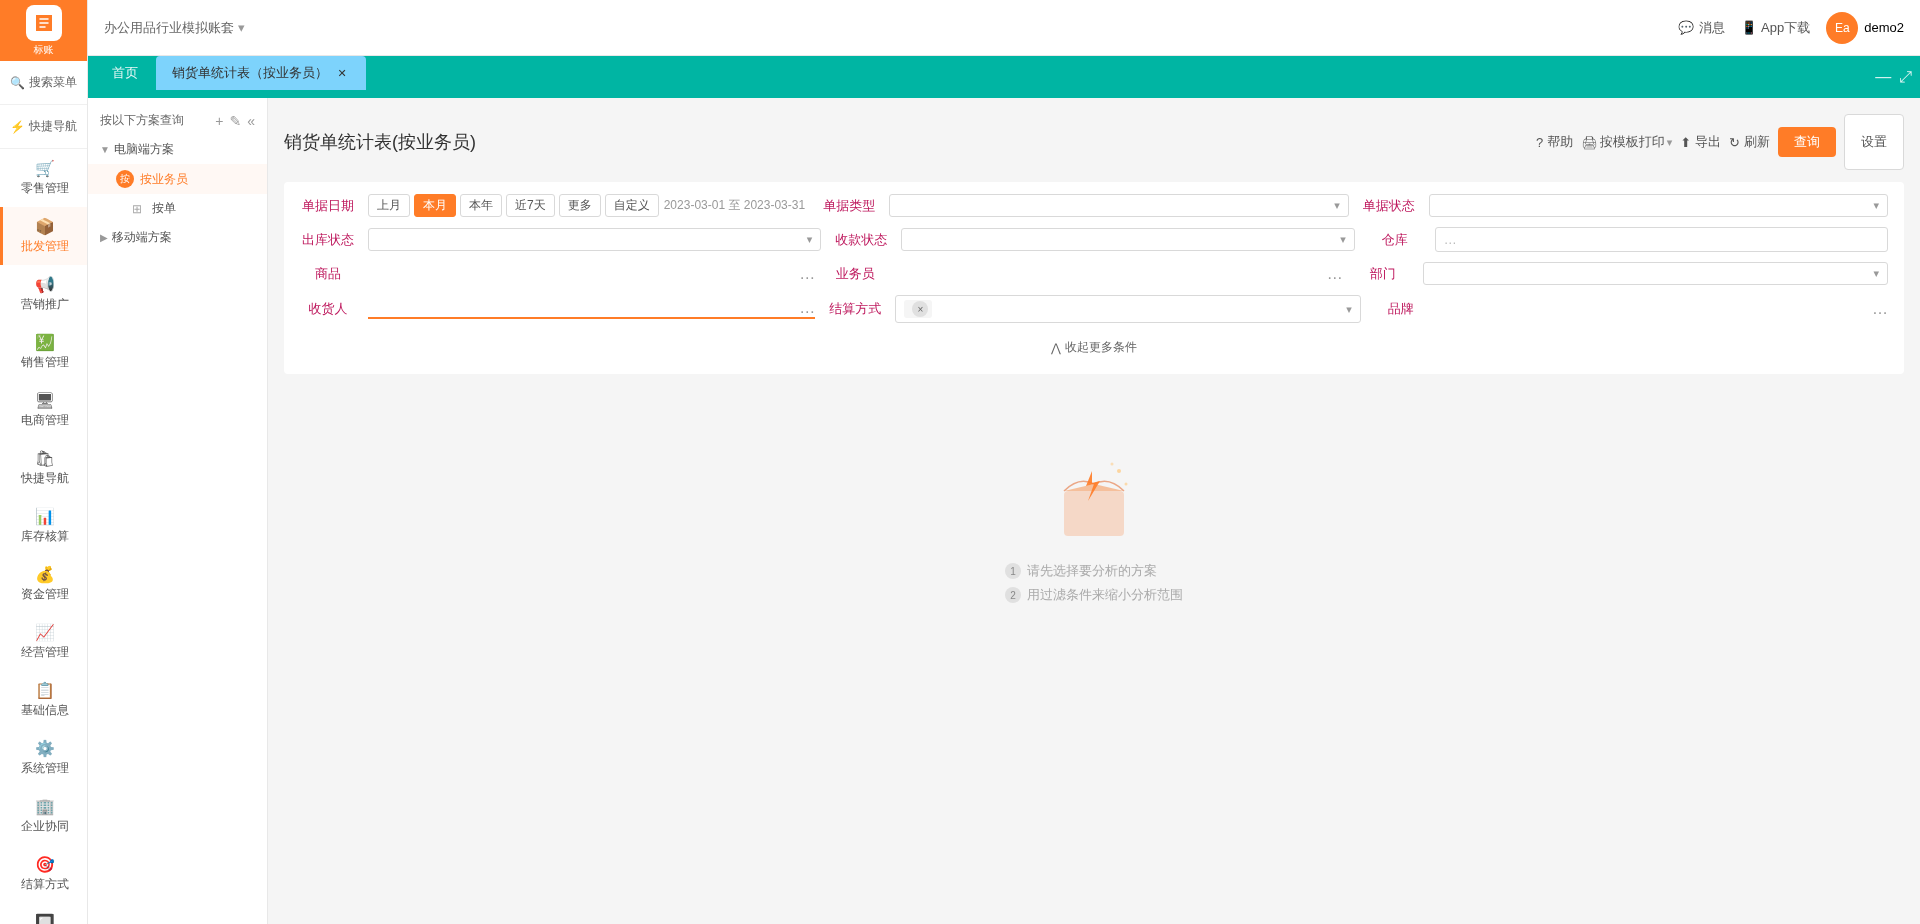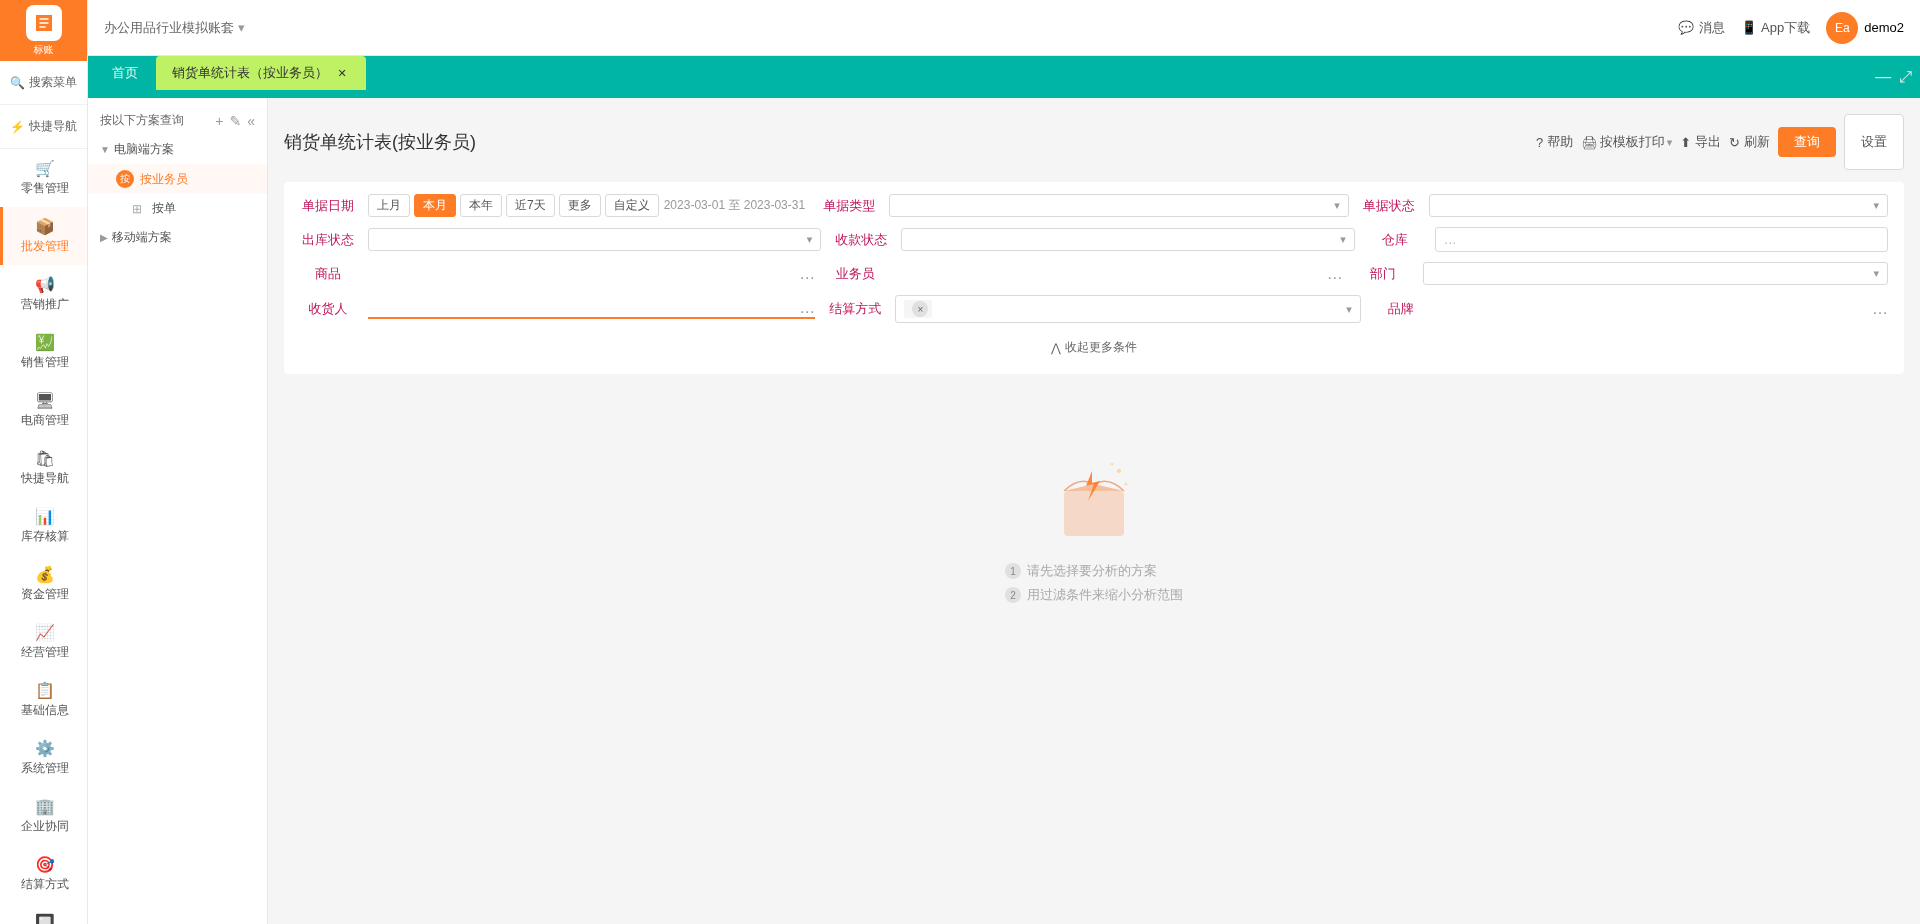--- a/index.html
+++ b/index.html
@@ -27,21 +27,21 @@
     .topbar { height: 56px; background: #fff; border-bottom: 1px solid #e8e8e8; display: flex; align-items: center; padding: 0 16px; gap: 16px; }
     .topbar-title { font-size: 13px; color: #666; display: flex; align-items: center; gap: 4px; flex: 1; }
     .topbar-actions { display: flex; align-items: center; gap: 16px; }
     .topbar-action-btn { display: flex; align-items: center; gap: 4px; cursor: pointer; color: #555; font-size: 13px; background: none; border: none; }
     .topbar-user { display: flex; align-items: center; gap: 6px; cursor: pointer; }
     .topbar-avatar { width: 32px; height: 32px; border-radius: 50%; background: #ff7c27; display: flex; align-items: center; justify-content: center; color: #fff; font-size: 12px; overflow: hidden; }
 
     
     .tabbar { height: 42px; background: #00b5a3; display: flex; padding: 0 8px; gap: 2px; }
     .tab { height: 34px; padding: 0 16px; display: flex; align-items: center; gap: 6px; cursor: pointer; border-radius: 4px 4px 0 0; font-size: 13px; color: rgba(255,255,255,0.85); }
-    .tab.active { background: #bef264; color: #333; }
+    .tab.active { background: #7dd3fc; color: #333; }
     .tab-close { width: 16px; height: 16px; border-radius: 50%; display: flex; align-items: center; justify-content: center; font-size: 11px; cursor: pointer; }
     .tab-home { color: rgba(255,255,255,0.9); font-size: 13px; }
     .tabbar-controls { margin-left: auto; display: flex; gap: 8px; }
     .tabbar-ctrl-btn { color: rgba(255,255,255,0.85); cursor: pointer; font-size: 16px; background: none; border: none; }
 
     
     .content { flex: 1; display: flex; overflow: hidden; background: #f5f5f5; }
 
     
     .left-panel { width: 180px; background: #fff; border-right: 1px solid #e8e8e8; flex-shrink: 0; padding: 8px 0; overflow-y: auto; }

